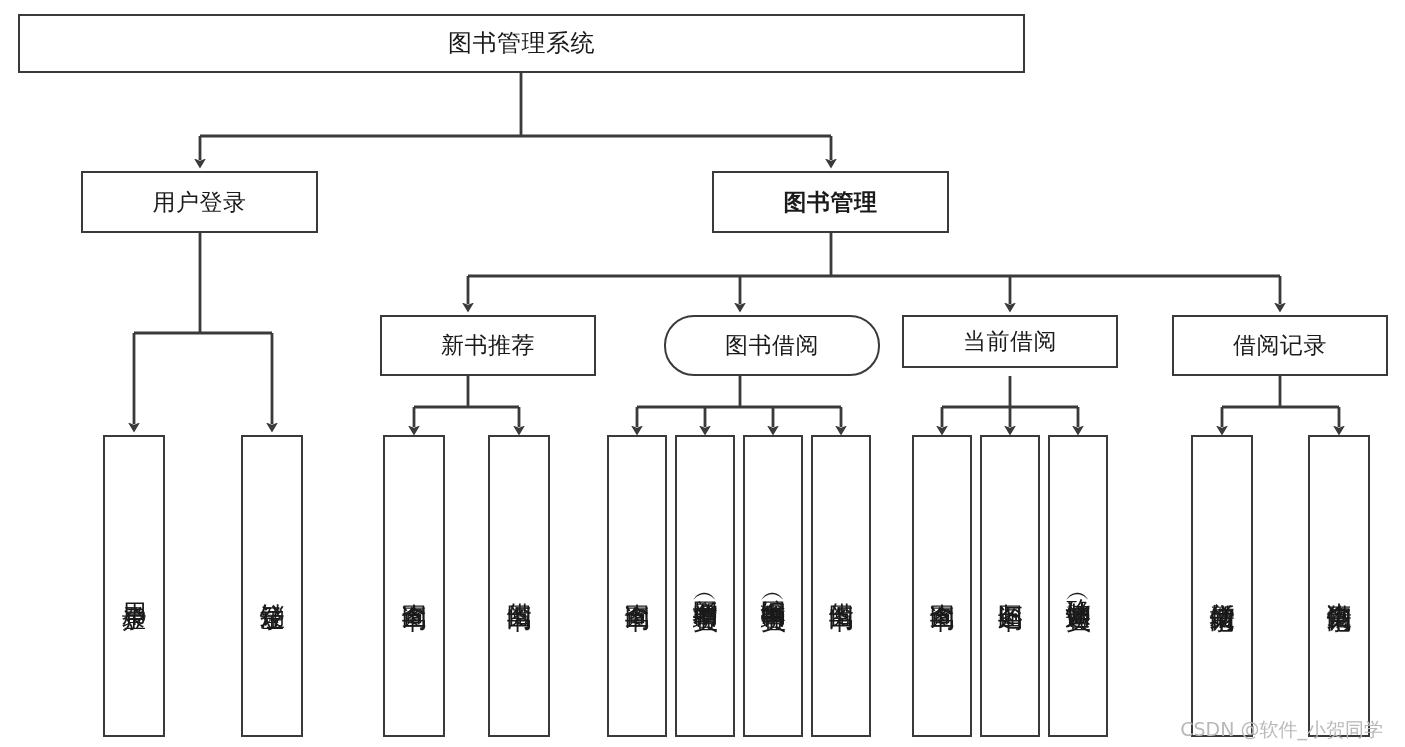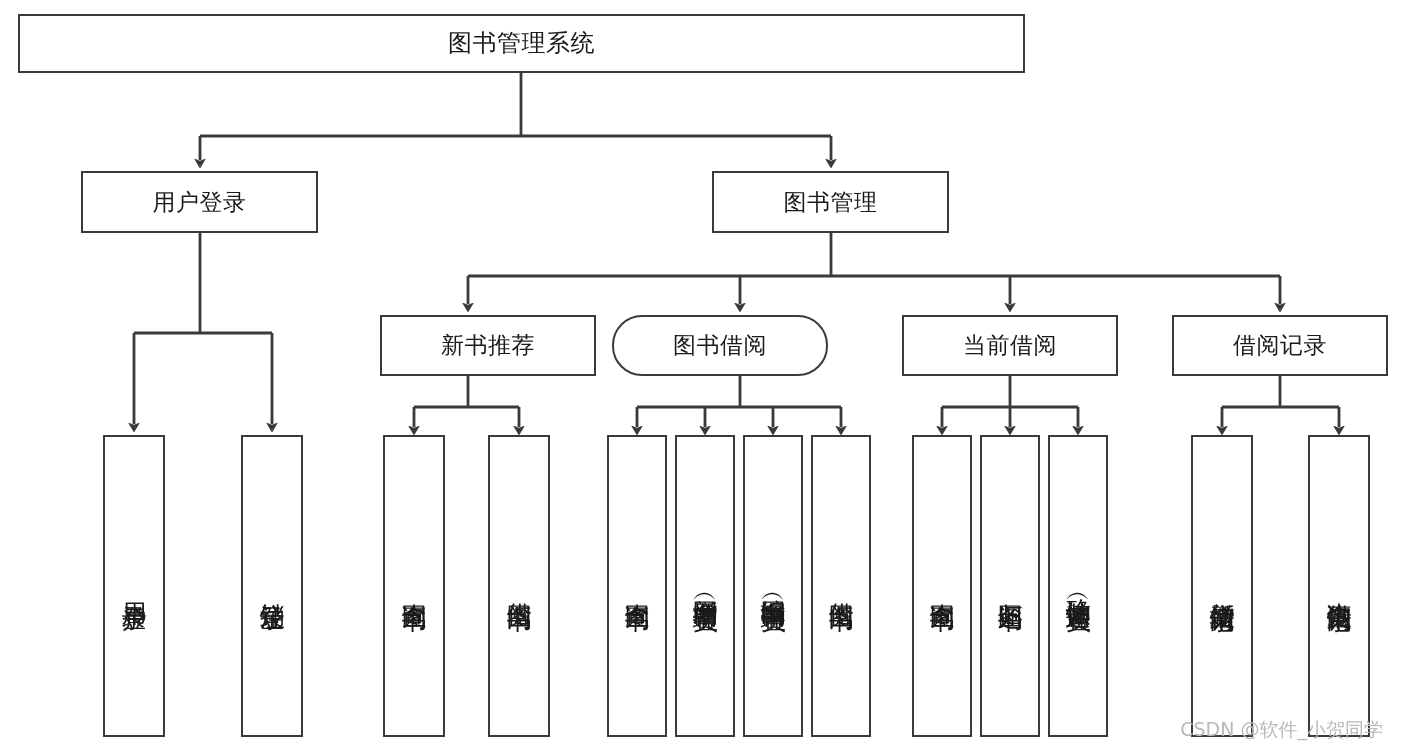--- a/index.html
+++ b/index.html
@@ -131,33 +131,33 @@
   </svg>
 
   <div class="node horiz root" style="left:18px; top:14px; width:1007px; height:59px;">
     <span class="label">图书管理系统</span>
   </div>
 
   <div class="node horiz" style="left:81px; top:171px; width:237px; height:62px;">
     <span class="label">用户登录</span>
   </div>
 
-  <div class="node horiz" style="left:712px; top:171px; width:237px; height:62px;">
+  <div class="node horiz" style="left:712px; top:171px; width:237px; height:62px;font-weight:bold;">
     <span class="label">图书管理</span>
   </div>
 
   <div class="node horiz" style="left:380px; top:315px; width:216px; height:61px;">
     <span class="label">新书推荐</span>
   </div>
 
-  <div class="node horiz" style="left:612px; top:315px; width:216px; height:61px;border-radius:30px;">
+  <div class="node horiz" style="left:664px; top:315px; width:216px; height:61px;border-radius:30px;">
     <span class="label">图书借阅</span>
   </div>
 
-  <div class="node horiz" style="left:902px; top:315px; width:216px; height:61px;">
+  <div class="node horiz" style="left:902px; top:315px; width:216px; height:53px;">
     <span class="label">当前借阅</span>
   </div>
 
   <div class="node horiz" style="left:1172px; top:315px; width:216px; height:61px;">
     <span class="label">借阅记录</span>
   </div>
 
   <div class="node vert" style="left:103px; top:435px; width:62px; height:302px;">
     <span class="label">用户登录</span>
   </div>

